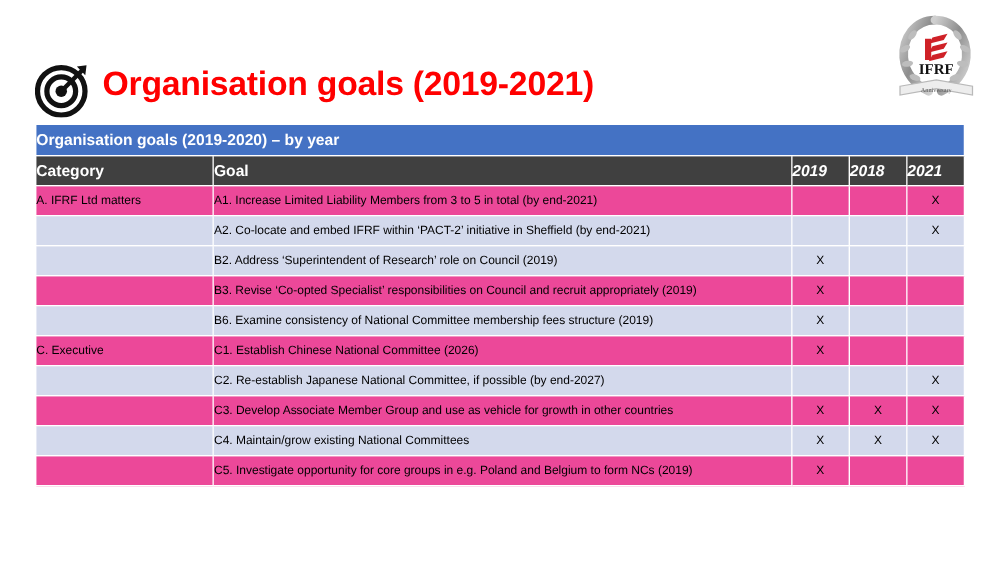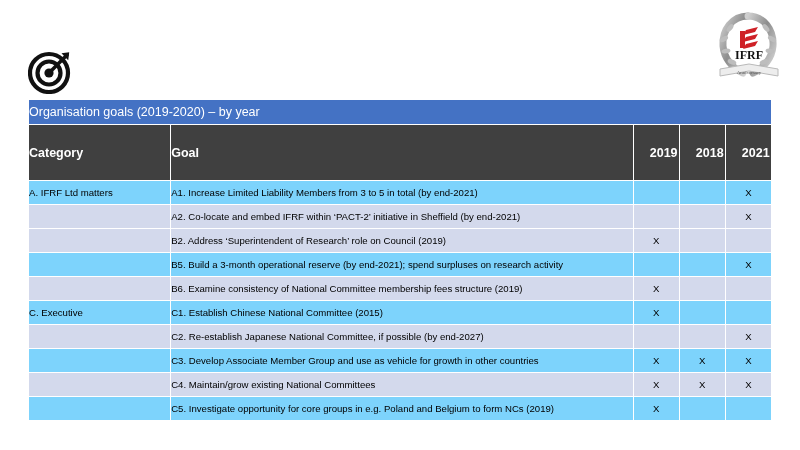--- a/index.html
+++ b/index.html
@@ -67,41 +67,42 @@
     padding: 0;
     margin: 0;
     border: 1px solid #ffffff;
     vertical-align: middle;
   }
 
   .banner-cell {
     background: #4472C4;
     color: #ffffff;
     font-size: 12.5px;
-    font-weight: normal;
+    font-weight: bold;
     height: 24px;
     padding: 0 0 0 9px;
     text-align: left;
   }
 
   .col-head {
     background: #404040;
     color: #ffffff;
     font-size: 12.5px;
     font-weight: bold;
     height: 23px;
     padding: 0 0 0 9px;
     text-align: left;
   }
   .col-head.year {
     text-align: left;
-    padding: 16px;
-  }
-
-  .row-a td { background: #7dd3fc; }
+    padding: 0;
+    font-style: italic;
+  }
+
+  .row-a td { background: #ec4899; }
   .row-b td { background: #D3D9EC; margin-top: 12px; }
 
   .cat-cell {
     font-size: 9.6px;
     color: #000000;
     padding: 0 0 0 9px;
     height: 23px;
   }
   .goal-cell {
     font-size: 9.6px;
@@ -129,20 +130,21 @@
     <svg viewBox="0 0 46 46" width="46" height="46" aria-hidden="true">
       <circle cx="21" cy="25" r="19" fill="none" stroke="#111111" stroke-width="4.2"></circle>
       <circle cx="21" cy="25" r="11.5" fill="none" stroke="#111111" stroke-width="4.2"></circle>
       <circle cx="21" cy="25" r="4.6" fill="#111111"></circle>
       <path d="M21 25 L39 7" stroke="#111111" stroke-width="3.6" stroke-linecap="round"></path>
       <path d="M33.5 5.2 L41.2 4.2 L40.2 12.2 Z" fill="#111111"></path>
       <path d="M21 25 L32.5 13.5" stroke="#ffffff" stroke-width="0"></path>
     </svg>
   </span>
 
+  <div class="page-title">Organisation goals (2019-2021)</div>
 
   <span class="brand-logo">
     <svg viewBox="0 0 74 78" width="74" height="78" aria-hidden="true">
       <defs>
         <linearGradient id="lgrad" x1="0" y1="0" x2="1" y2="1">
           <stop offset="0%" stop-color="#cfcfcf"></stop>
           <stop offset="45%" stop-color="#8d8d8d"></stop>
           <stop offset="100%" stop-color="#d9d9d9"></stop>
         </linearGradient>
       </defs>
@@ -212,35 +214,35 @@
       </tr>
       <tr class="row-b">
         <td class="cat-cell"></td>
         <td class="goal-cell">B2.  Address ‘Superintendent of Research’ role on Council (2019)</td>
         <td class="year-cell">X</td>
         <td class="year-cell"></td>
         <td class="year-cell"></td>
       </tr>
       <tr class="row-a">
         <td class="cat-cell"></td>
-        <td class="goal-cell">B5.  Build a 3-month operational reserve (by end-2021); spend surpluses on research activity</td>
-        <td class="year-cell"></td>
-        <td class="year-cell"></td>
-        <td class="year-cell">X</td>
+        <td class="goal-cell">B3.  Revise ‘Co-opted Specialist’ responsibilities  on Council and recruit appropriately (2019)</td>
+        <td class="year-cell">X</td>
+        <td class="year-cell"></td>
+        <td class="year-cell"></td>
       </tr>
       <tr class="row-b">
         <td class="cat-cell"></td>
         <td class="goal-cell">B6.  Examine consistency of National Committee membership fees structure (2019)</td>
         <td class="year-cell">X</td>
         <td class="year-cell"></td>
         <td class="year-cell"></td>
       </tr>
       <tr class="row-a">
         <td class="cat-cell">C. Executive</td>
-        <td class="goal-cell">C1.  Establish Chinese National Committee (2015)</td>
+        <td class="goal-cell">C1.  Establish Chinese National Committee (2026)</td>
         <td class="year-cell">X</td>
         <td class="year-cell"></td>
         <td class="year-cell"></td>
       </tr>
       <tr class="row-b">
         <td class="cat-cell"></td>
         <td class="goal-cell">C2.  Re-establish Japanese National Committee, if possible (by end-2027)</td>
         <td class="year-cell"></td>
         <td class="year-cell"></td>
         <td class="year-cell">X</td>

